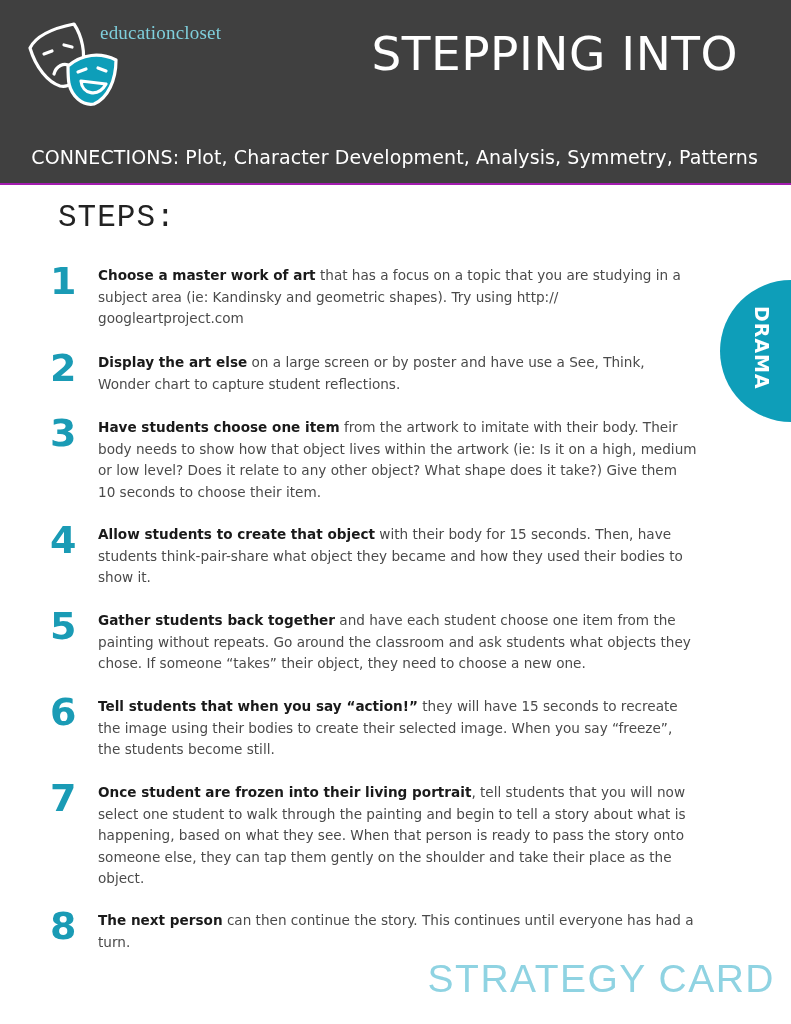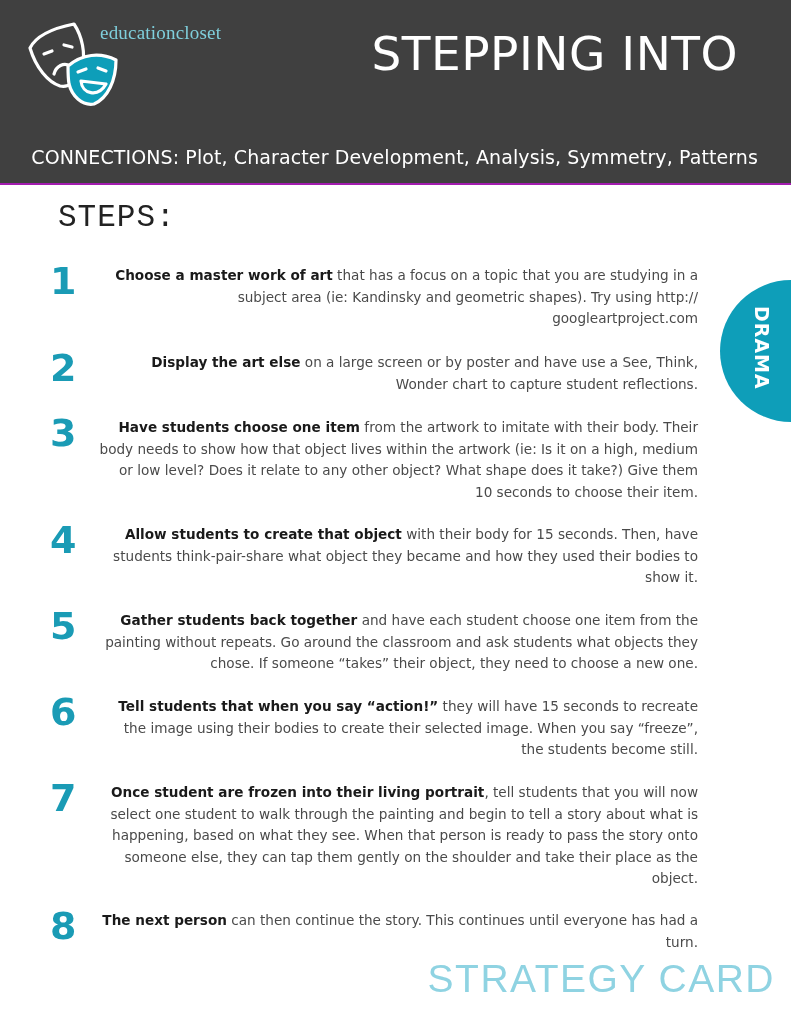--- a/index.html
+++ b/index.html
@@ -114,21 +114,20 @@
     }
     .step-text {
       position: absolute;
       left: 48px;
       top: 0;
       width: 600px;
       font-family: "DejaVu Sans", sans-serif;
       font-size: 13.6px;
       line-height: 21.5px;
       color: #4a4a4a;
-      text-align: right;
     }
     .step-text b {
       color: #1a1a1a;
       font-weight: bold;
     }
     .footer-label {
       position: absolute;
       right: 16px;
       top: 957px;
       color: #8fd3e2;

